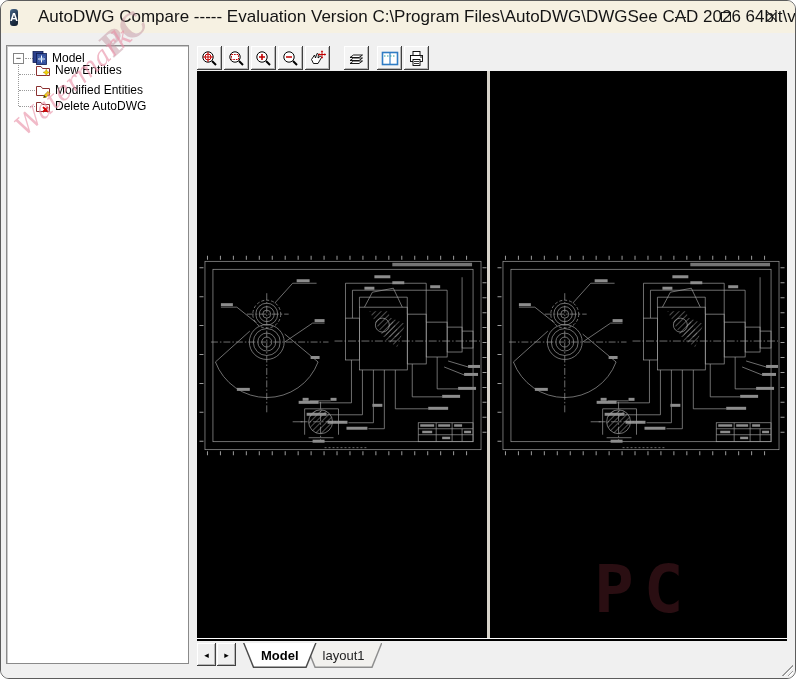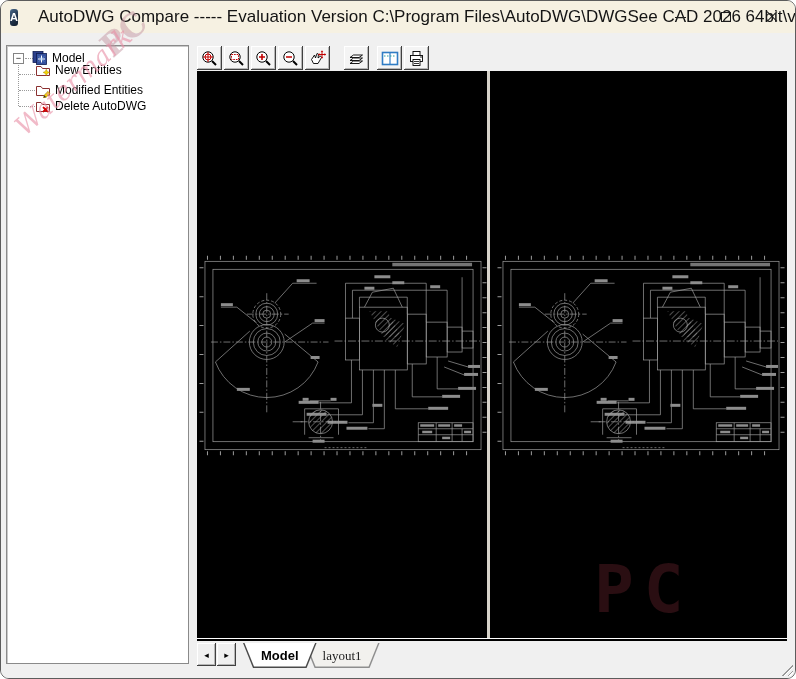--- a/index.html
+++ b/index.html
@@ -99,21 +99,21 @@
   .tab { position:relative; height:25px; padding:0 18px; display:flex; align-items:center; justify-content:center;
     clip-path:polygon(0 0, 100% 0, calc(100% - 10px) 100%, 10px 100%); cursor:default; }
   .tab .tab-fill { position:absolute; left:1px; right:1px; top:0; bottom:1.5px;
     clip-path:polygon(0.5px 0, calc(100% - 0.5px) 0, calc(100% - 10px) 100%, 10px 100%); }
   .tab .tab-text { position:relative; z-index:2; font-size:13px; }
   .tab-active { background:#4a4a4a; z-index:2; }
   .tab-active .tab-fill { background:#ffffff; }
   .tab-active .tab-text { font-weight:bold; color:#000; }
   .tab-inactive { background:#8e8e8e; margin-left:-12px; z-index:1; }
   .tab-inactive .tab-fill { background:#f2f1ee; }
-  .tab-inactive .tab-text { color:#222;font-family:Liberation Serif, serif; }
+  .tab-inactive .tab-text { color:#222; }
 
   
   .bottom-strip { position:absolute; left:0; bottom:0; width:100%; height:11px; background:#f0f0f0; }
   .resize-grip { position:absolute; right:2px; bottom:2px; width:13px; height:13px;
     background:repeating-linear-gradient(-45deg, transparent 0 2px, #ffffff 2px 3px, #9a9a9a 3px 4px);
     clip-path:polygon(100% 0, 100% 100%, 0 100%); }
 </style>
 </head>
 <body>
 

